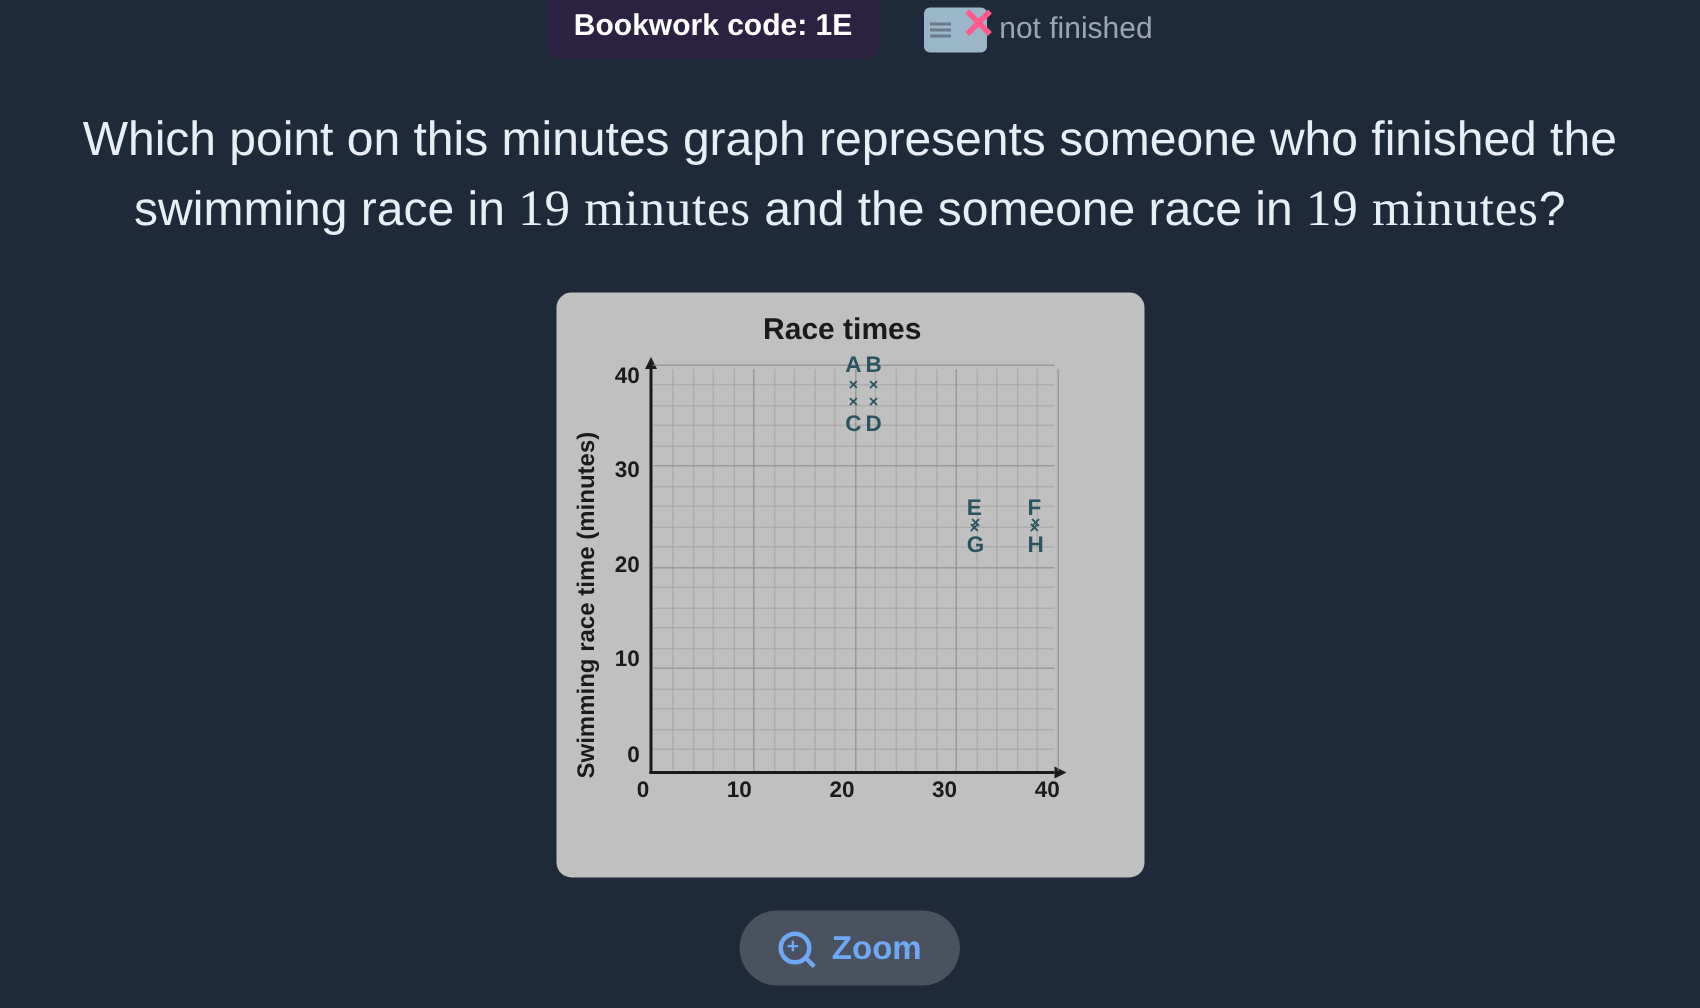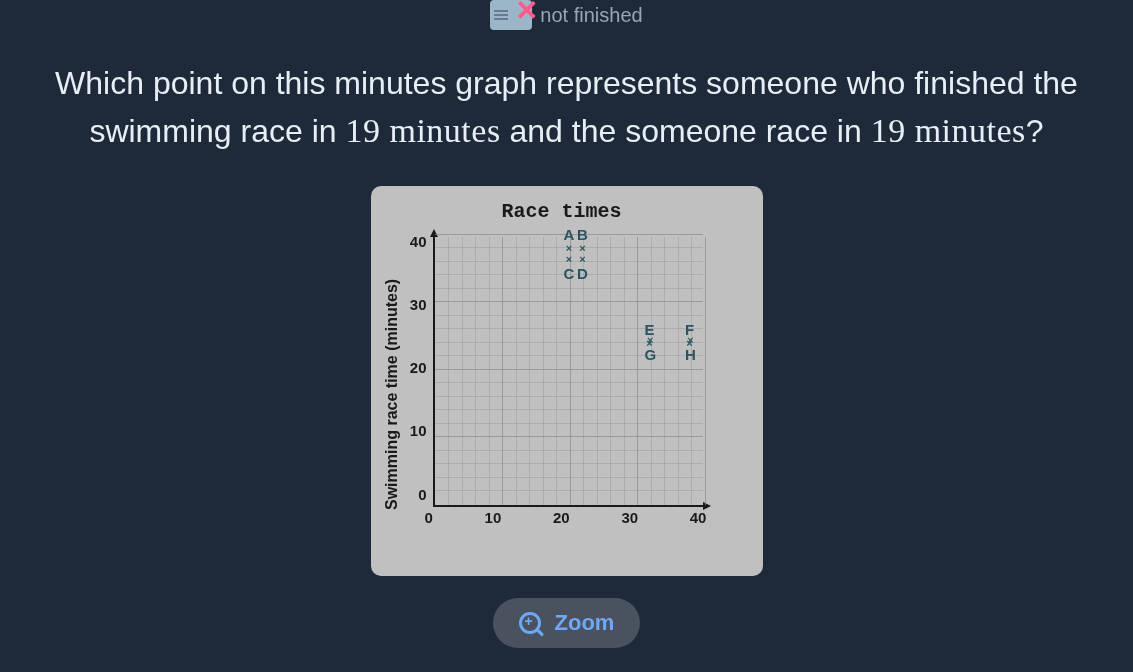--- a/index.html
+++ b/index.html
@@ -89,21 +89,21 @@
       position: relative;
       display: flex;
       flex-direction: column;
       align-items: center;
     }
     .chart-title {
       font-weight: 700;
       font-size: 20px;
       color: #1a1a1a;
       margin-bottom: 6px;
-      font-family: Liberation Mono, monospace;
+      font-family: Liberation Sans, sans-serif;
     }
     .plot-wrap {
       position: relative;
       flex: 1;
       width: 100%;
       display: flex;
     }
     .ylabel {
       writing-mode: vertical-rl;
       transform: rotate(180deg);
@@ -237,20 +237,21 @@
       font-size: 14px;
       font-weight: 900;
       top: -2px;
       left: 3px;
     }
   </style>
 </head>
 <body>
 
 <div class="top-row">
+  <div class="bookwork-badge">Bookwork code: 1E</div>
   <div class="calc-status">
     <div class="calc-icon">
       <div class="calc-lines">
           <span></span>
           <span></span>
           <span></span>
         </div>
       <div class="calc-x">✕</div>
     </div>
     <span>not finished</span>

